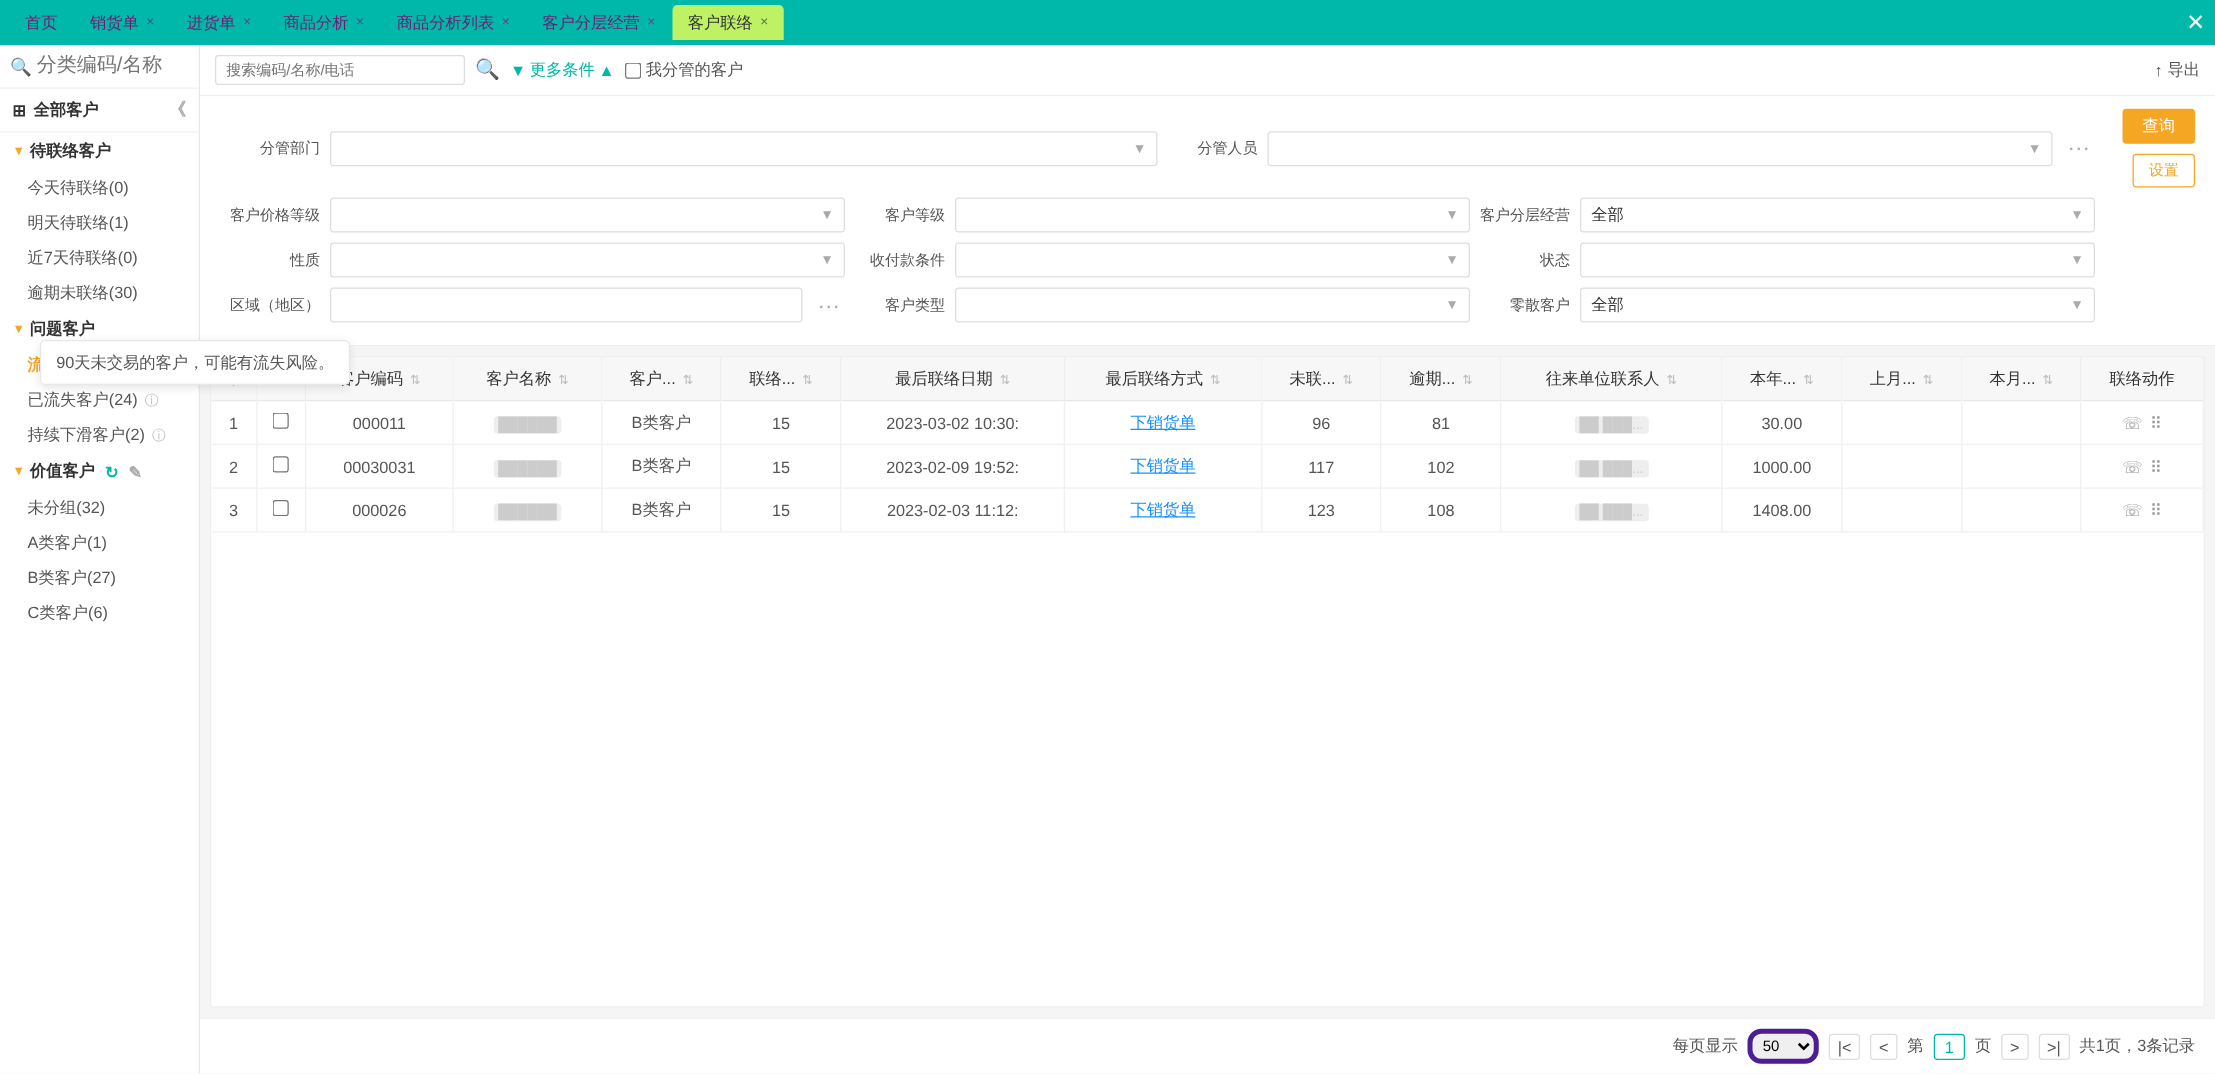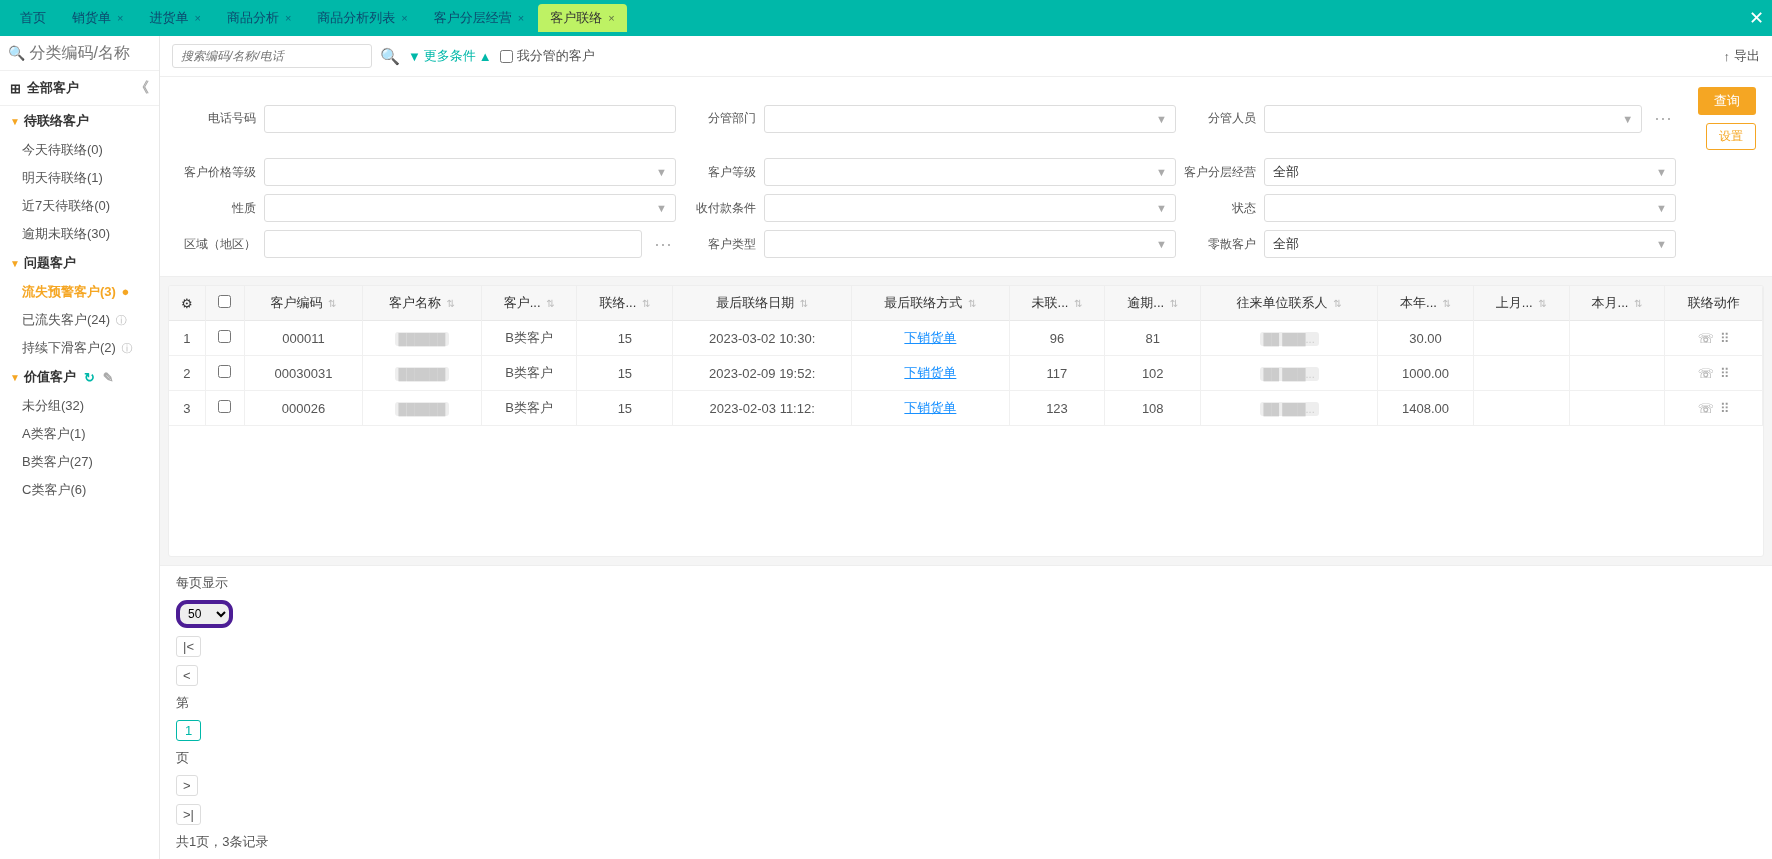--- a/index.html
+++ b/index.html
@@ -14,21 +14,21 @@
       padding: 0 8px;
       gap: 2px;
     }
     .tab-item {
       display: flex;
       align-items: center;
       padding: 0 12px;
       height: 28px;
       border-radius: 4px 4px 0 0;
       cursor: pointer;
-      color: #0c4a6e;
+      color: #701a75;
       font-size: 13px;
       gap: 6px;
       white-space: nowrap;
     }
     .tab-item.active {
       background: #bef264;
       color: #333;
     }
     .tab-item .close-x {
       font-size: 11px;
@@ -136,21 +136,20 @@
       gap: 8px;
       border-bottom: 1px solid #eee;
     }
     .filter-search-input {
       border: 1px solid #ddd;
       border-radius: 3px;
       padding: 4px 8px;
       font-size: 12px;
       width: 200px;
       color: #999;
-      font-style: italic;
     }
     .filter-search-btn {
       background: none;
       border: none;
       cursor: pointer;
       color: #00b8a9;
       font-size: 16px;
     }
     .more-conditions-btn {
       display: flex;
@@ -308,26 +307,25 @@
     .link-text { color: #1890ff; cursor: pointer; text-decoration: underline; }
     .blurred { color: #ccc; background: #eee; border-radius: 3px; padding: 1px 4px; font-size: 11px; }
     .action-icons { display: flex; gap: 6px; justify-content: center; align-items: center; color: #999; cursor: pointer; }
 
     
     .pagination-bar {
       background: #fff;
       border-top: 1px solid #eee;
       padding: 8px 16px;
       display: flex;
-      align-items: flex-start;
+      align-items: center;
       justify-content: flex-end;
       gap: 8px;
       font-size: 12px;
       color: #555;
-      flex-direction: column;
     }
     .page-size-select {
       border: 4px solid #4c1d95;
       border-radius: 11px;
       padding: 2px 4px;
       font-size: 12px;
     }
     .page-btn {
       border: 1px solid #ddd;
       background: #fff;
@@ -426,20 +424,23 @@
         <span>逾期未联络(30)</span>
       </div>
     </div>
 
     <div class="sidebar-section">
       <div class="sidebar-group-title">
         <span class="arrow">▼</span>
         <span>问题客户</span>
       </div>
 
+      <div class="tooltip-box">
+        <span>90天未交易的客户，可能有流失风险。</span>
+      </div>
 
       <div class="sidebar-item active">
         <span>流失预警客户(3)</span>
         <span style="color:#f5a623; margin-left:2px;">●</span>
       </div>
       <div class="sidebar-item">
         <span>已流失客户(24)</span>
         <span style="color:#bbb; margin-left:2px; font-size:11px;">ⓘ</span>
       </div>
       <div class="sidebar-item">
@@ -486,24 +487,20 @@
       </div>
       <button class="export-btn">
         <span>↑</span>
         <span>导出</span>
       </button>
     </div>
 
     <div class="filter-panel">
 
       <div class="filter-row">
-        <div class="filter-cell">
-          <span class="filter-label">电话号码</span>
-          <input class="filter-input" type="text" value="" style="">
-        </div>
         <div class="filter-cell">
           <span class="filter-label">分管部门</span>
           <div class="filter-select">
             <span></span>
             <span class="chevron">▼</span>
           </div>
         </div>
         <div class="filter-cell">
           <span class="filter-label">分管人员</span>
           <div class="filter-select">

